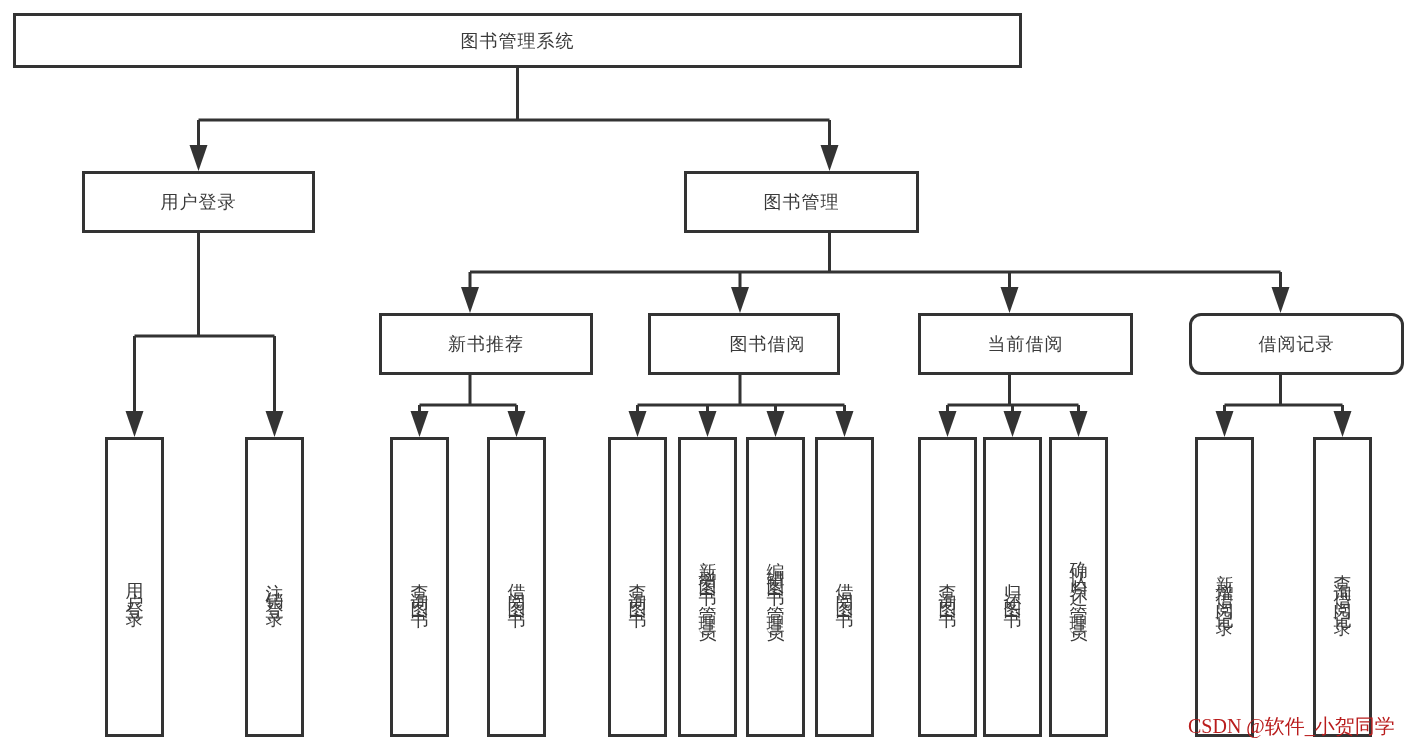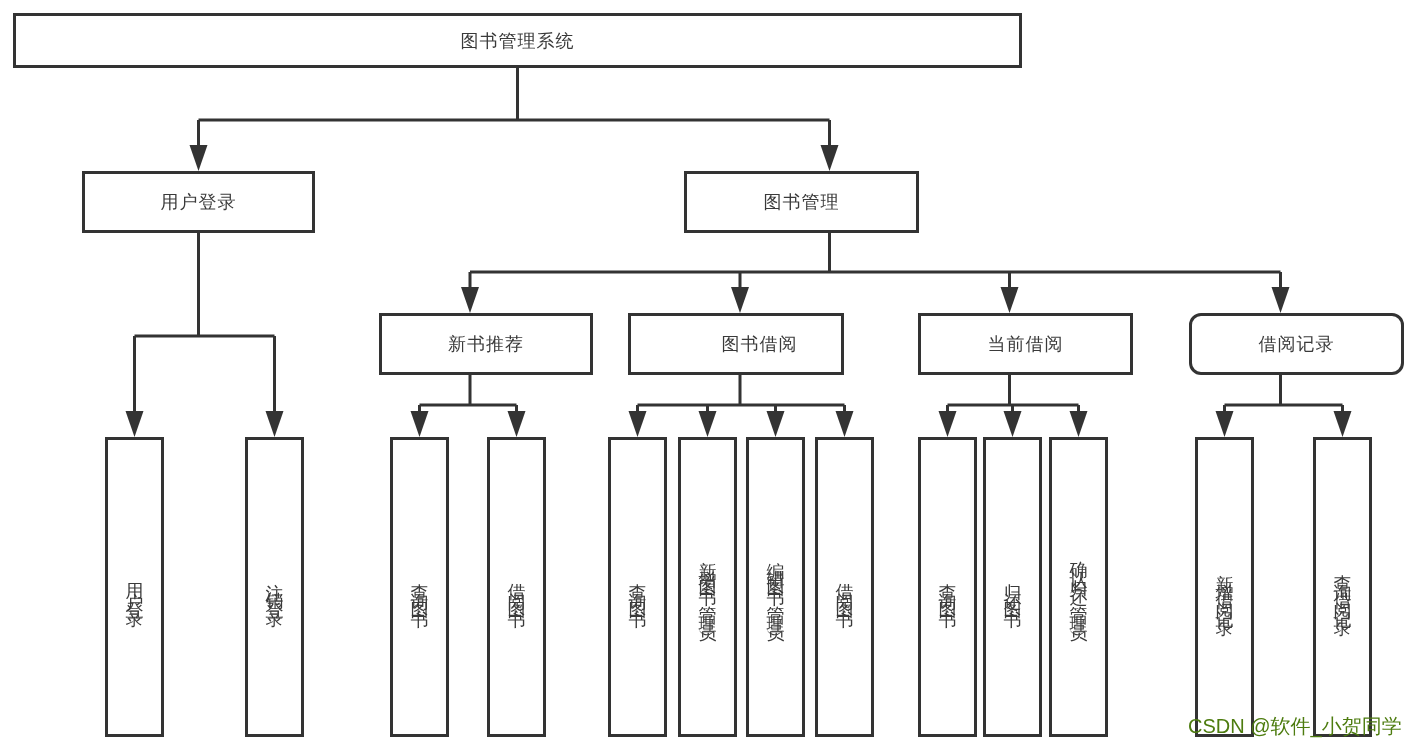--- a/index.html
+++ b/index.html
@@ -1,20 +1,20 @@
 <!DOCTYPE html>
 <html><head>
 <meta charset="utf-8">
 <style>
   html,body{margin:0;padding:0;background:#ffffff;}
   #canvas{
     position:relative;
     width:1405px;height:747px;
     background:#ffffff;
-    font-family:Liberation Sans, sans-serif;
+    font-family:Liberation Serif, serif;
     overflow:hidden;
   }
   #wires{position:absolute;left:0;top:0;z-index:1;}
   .box{
     position:absolute;
     box-sizing:border-box;
     border:3px solid #333333;
     background:#ffffff;
     display:flex;
     align-items:center;
@@ -37,21 +37,21 @@
     line-height:1;
   }
   .row2{top:171px;height:62px;}
   .row3{top:313px;height:62px;margin-left:16px;}
   #watermark{
     position:absolute;
     top:714px;
     left:1188px;
     font-size:20px;
     line-height:1.2;
-    color:#4d7c0f;
+    color:#b91c1c;
     z-index:3;
     white-space:nowrap;
   }
 </style>
 </head>
 <body>
 
 <div id="canvas">
 
   <svg id="wires" width="1405" height="747" viewBox="0 0 1405 747">
@@ -97,21 +97,21 @@
   <div class="box row2" style="left:82px;width:233px;">
     <span class="hlabel">用户登录</span>
   </div>
   <div class="box row2" style="left:684px;width:235px;">
     <span class="hlabel">图书管理</span>
   </div>
 
   <div class="box row3" style="left:363px;width:214px;">
     <span class="hlabel">新书推荐</span>
   </div>
-  <div class="box row3" style="left:612px;width:216px;padding-left:47px;">
+  <div class="box row3" style="left:632px;width:192px;padding-left:47px;">
     <span class="hlabel">图书借阅</span>
   </div>
   <div class="box row3" style="left:902px;width:215px;">
     <span class="hlabel">当前借阅</span>
   </div>
   <div class="box row3" style="left:1173px;width:215px;border-radius:12px;">
     <span class="hlabel">借阅记录</span>
   </div>
 
   <div class="box leaf" style="left:105px;">

